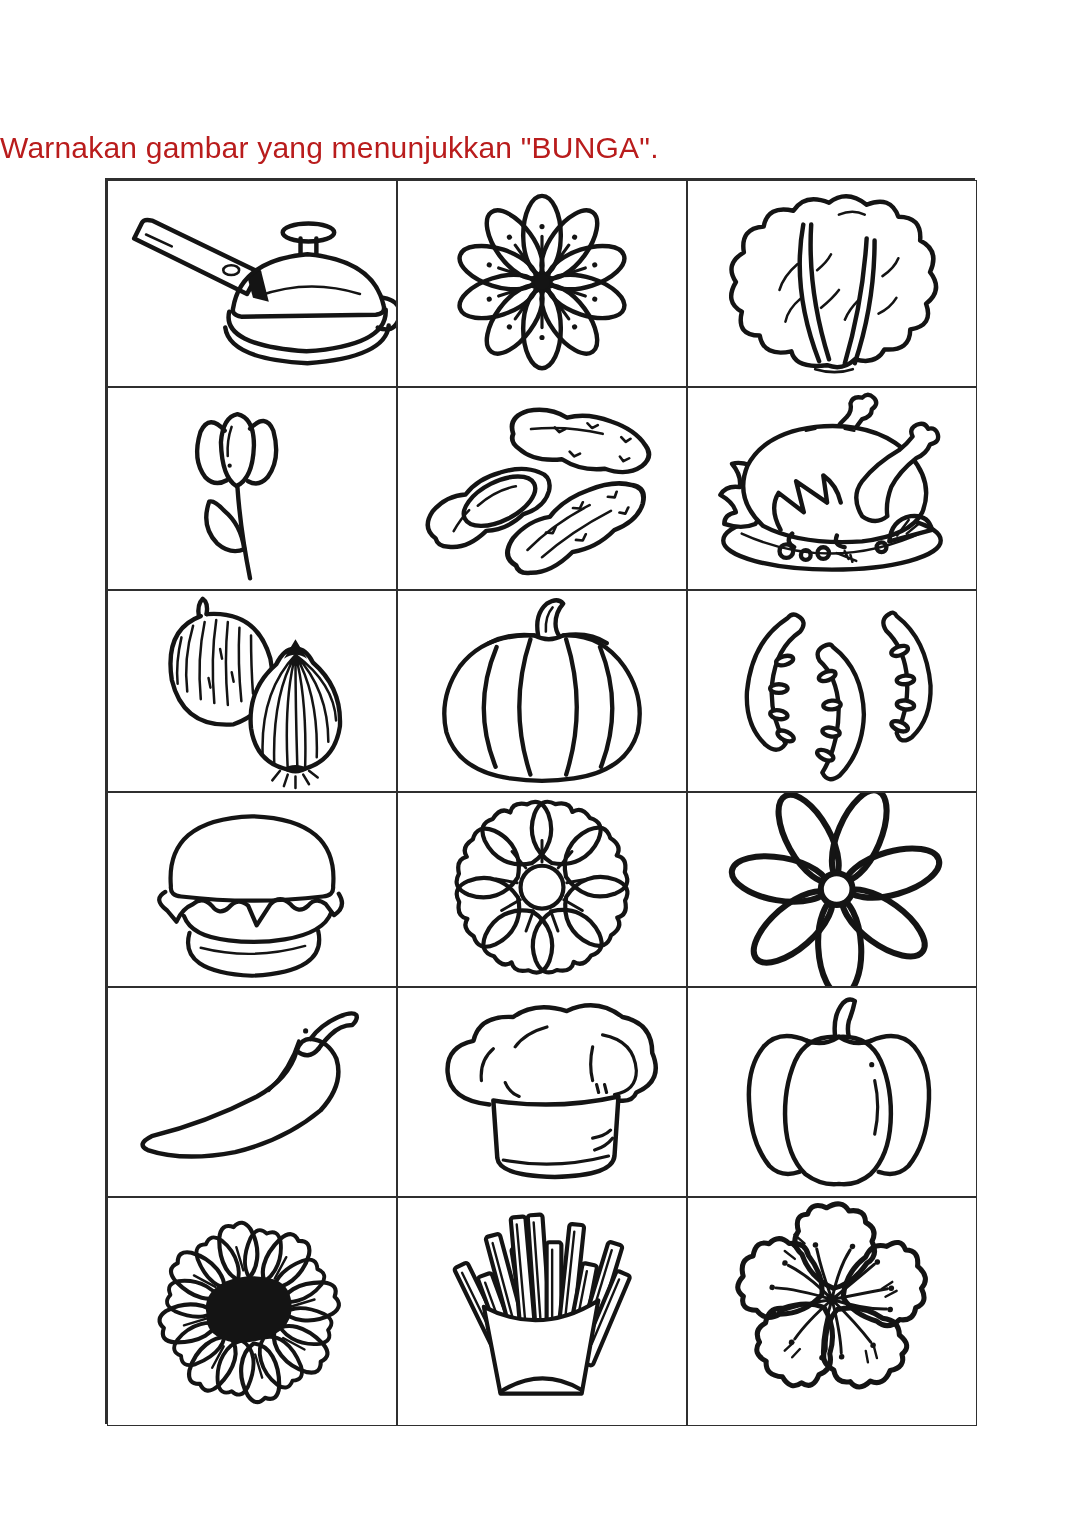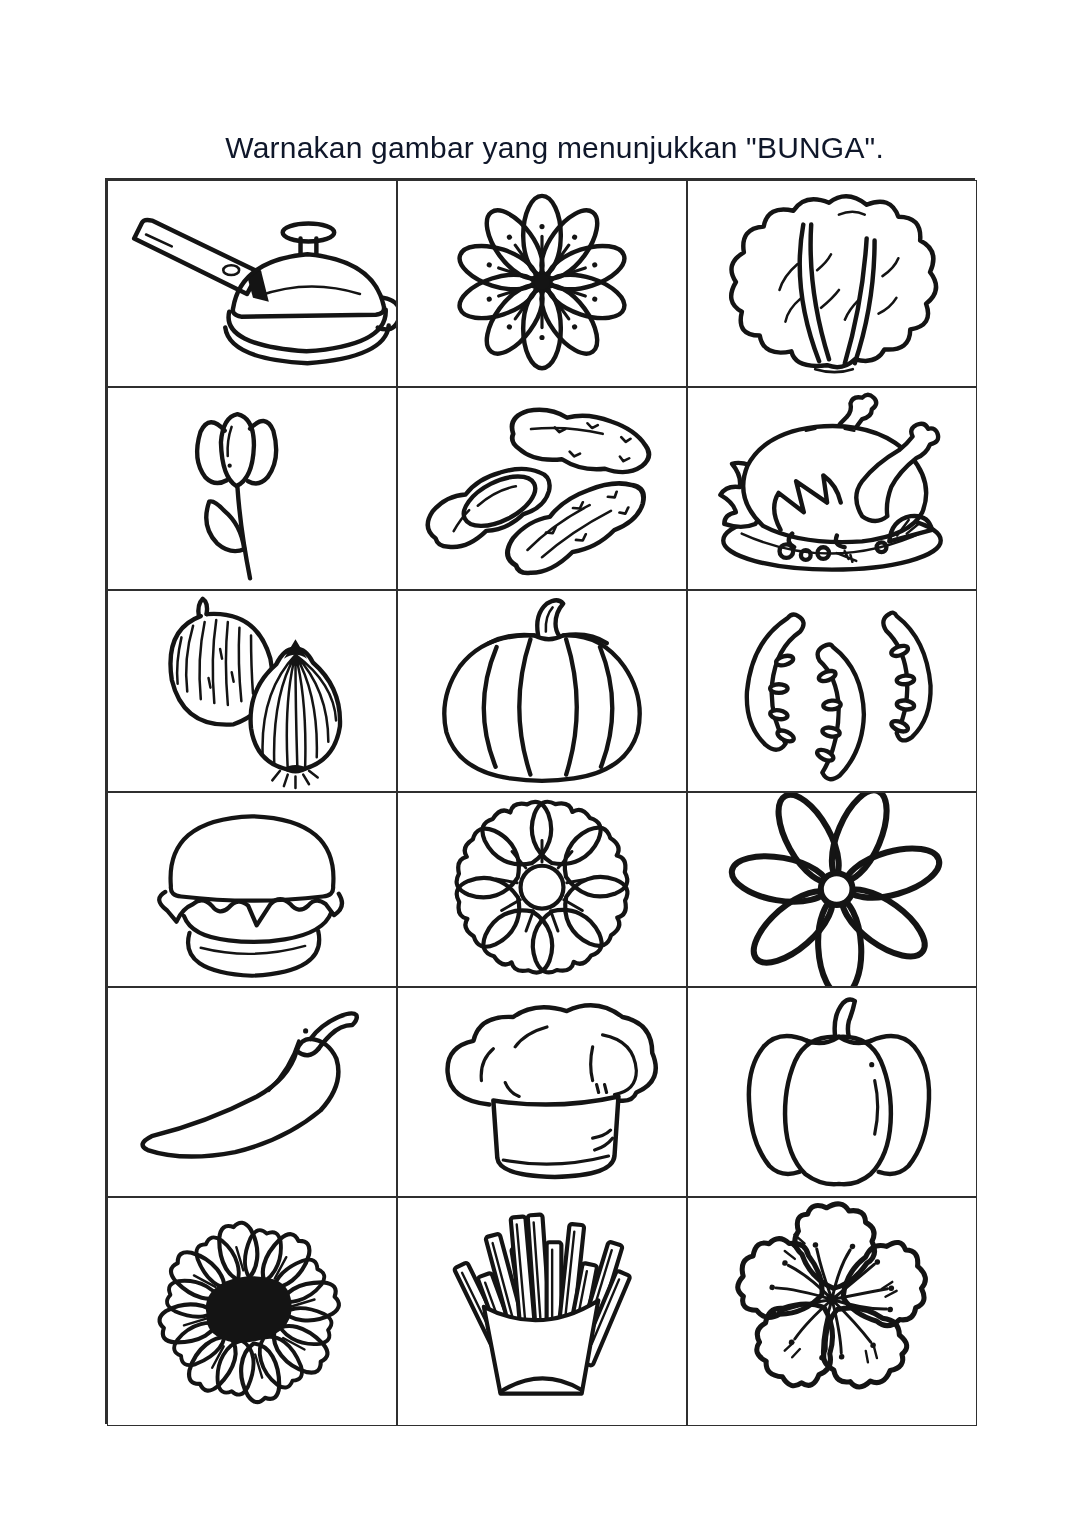--- a/index.html
+++ b/index.html
@@ -1,18 +1,18 @@
 <!DOCTYPE html>
 <html><head>
 <meta charset="utf-8">
 <style>
   html,body{margin:0;padding:0;background:#ffffff;}
   body{width:1080px;height:1527px;position:relative;font-family:"Liberation Sans",sans-serif;}
-  .title{position:absolute;top:131px;left:0;width:884px;text-align:right;
-         font-size:30px;color:#0f172a;letter-spacing:0.2px;}
+  .title{position:absolute;top:131px;left:0;width:884px;text-align:left;
+         font-size:30px;color:#b91c1c;letter-spacing:0.2px;}
   .grid{position:absolute;left:105px;top:178px;width:870px;height:1246px;
         display:grid;grid-template-columns:290px 290px 290px;
         grid-template-rows:207px 203px 202px 195px 210px 229px;
         border:2px solid #2f2f2f;box-sizing:border-box;}
   .cell{border:1px solid #2f2f2f;box-sizing:border-box;overflow:hidden;
         display:flex;align-items:center;justify-content:center;background:#fff;}
   .cell svg{width:100%;height:100%;display:block;}
   .s{stroke:#141414;fill:none;stroke-width:4.5;stroke-linecap:round;stroke-linejoin:round;}
   .t{stroke:#141414;fill:none;stroke-width:2.6;stroke-linecap:round;stroke-linejoin:round;}
   .b{stroke-width:6.5;}

